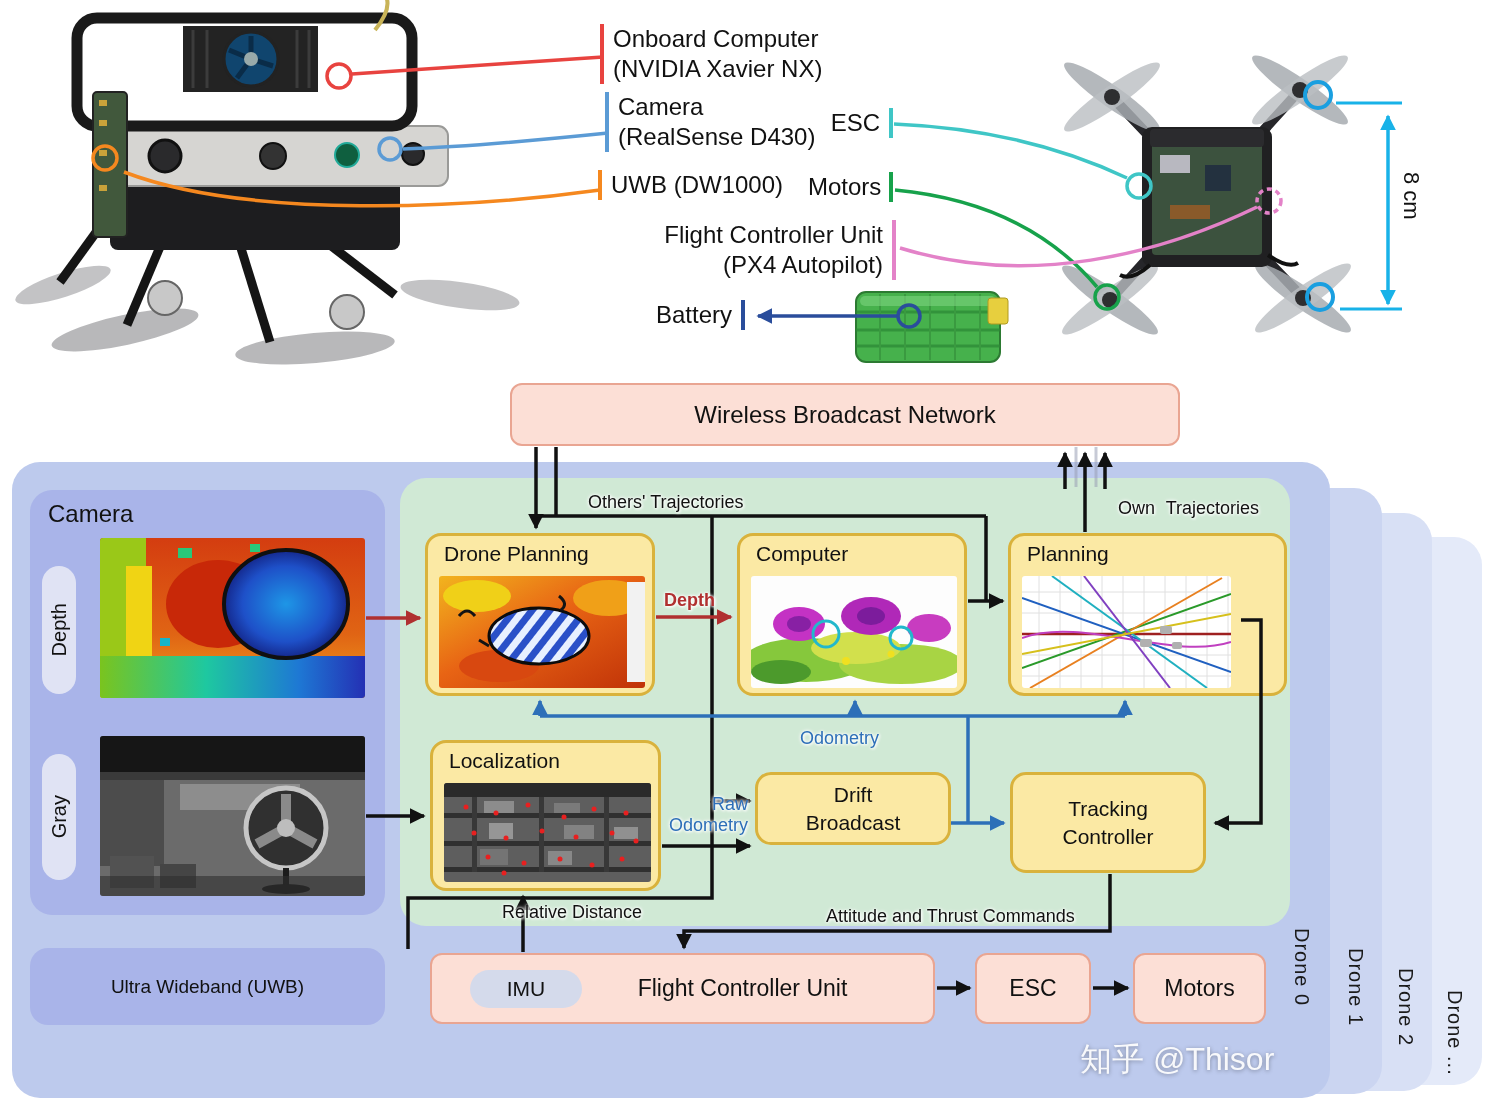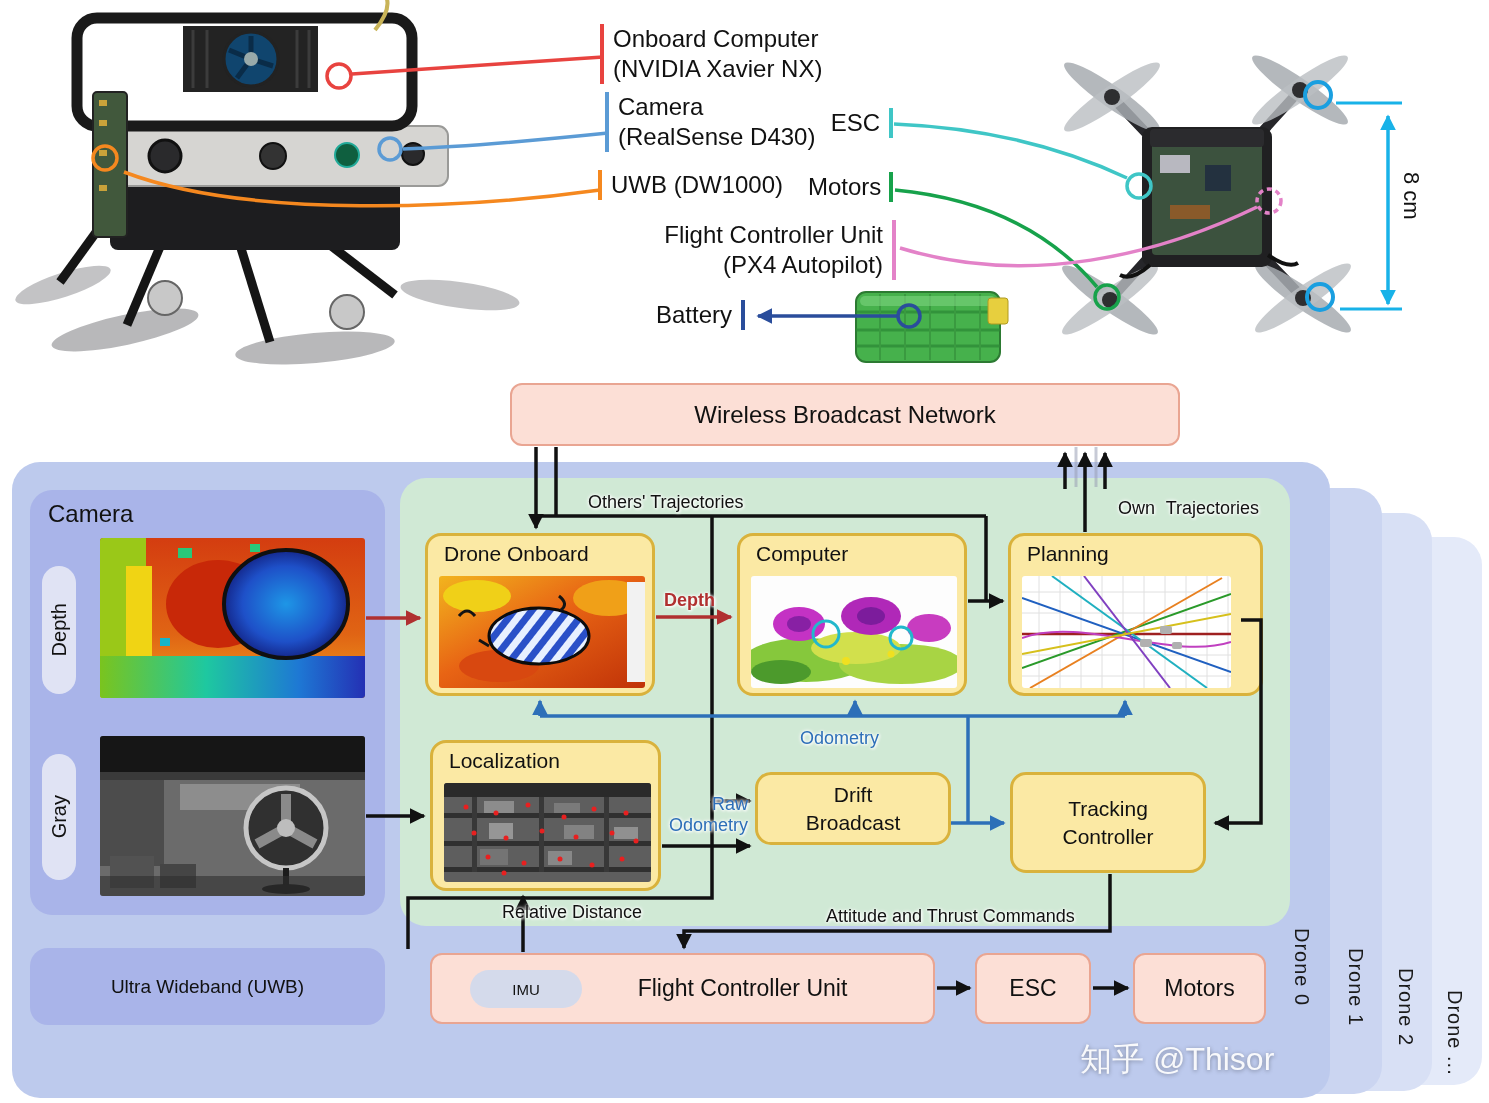--- a/index.html
+++ b/index.html
@@ -214,21 +214,21 @@
     </div>
   </div>
 
   <div class="panel" style="left:30px;top:948px;width:355px;height:77px;border-radius:18px;display:flex;align-items:center;justify-content:center">
     <span style="font-size:19px">Ultra Wideband (UWB)</span>
   </div>
 
   <div class="abs" style="left:400px;top:478px;width:890px;height:448px;background:#d0e9d5;border-radius:26px"></div>
 
   <div class="ybox" style="left:425px;top:533px;width:230px;height:163px">
-    <div class="mtitle">Drone Onboard</div>
+    <div class="mtitle">Drone Planning</div>
     <div class="imgwrap" style="left:11px;top:40px;width:206px;height:112px">
       <svg width="206" height="112" viewBox="0 0 206 112">
         <defs>
           <linearGradient id="ghot" x1="0" y1="0" x2="1" y2="1">
               <stop offset="0" stop-color="#f2b41e"></stop>
               <stop offset=".45" stop-color="#e86414"></stop>
               <stop offset="1" stop-color="#c03208"></stop>
             </linearGradient>
           <pattern id="pstr" width="14" height="14" patternUnits="userSpaceOnUse" patternTransform="rotate(38)">
               <rect width="14" height="14" fill="#2a50c8"></rect>
@@ -261,21 +261,21 @@
         <ellipse cx="120" cy="40" rx="14" ry="9" fill="#7c1c9c"></ellipse>
         <ellipse cx="48" cy="48" rx="12" ry="8" fill="#8820a4"></ellipse>
         <circle cx="75" cy="58" r="13" fill="none" stroke="#22b8cc" stroke-width="3"></circle>
         <circle cx="150" cy="62" r="11" fill="none" stroke="#22b8cc" stroke-width="3"></circle>
         <circle cx="95" cy="85" r="4" fill="#f0e020"></circle>
         <circle cx="140" cy="78" r="3.5" fill="#f0e020"></circle>
       </svg>
     </div>
   </div>
 
-  <div class="ybox" style="left:1008px;top:533px;width:255px;height:163px">
+  <div class="ybox" style="left:1008px;top:533px;width:279px;height:163px">
     <div class="mtitle">Planning</div>
     <div class="imgwrap" style="left:11px;top:40px;width:209px;height:112px">
       <svg width="209" height="112" viewBox="0 0 209 112">
         <rect width="209" height="112" fill="#ffffff"></rect>
         <path d="M17 0V112M38 0V112M59 0V112M80 0V112M101 0V112M122 0V112M143 0V112M164 0V112M185 0V112M206 0V112" stroke="#e0e0e0"></path>
         <path d="M0 16H209M0 37H209M0 58H209M0 79H209M0 100H209" stroke="#e0e0e0"></path>
         <path d="M0 58 H209" stroke="#9e2020" stroke-width="2.5"></path>
         <path d="M0 92 L209 18" stroke="#2a9a2a" stroke-width="2"></path>
         <path d="M0 22 L209 96" stroke="#2060c0" stroke-width="2"></path>
         <path d="M8 112 L200 2" stroke="#e88020" stroke-width="2"></path>
@@ -344,21 +344,21 @@
 
   <div class="ybox" style="left:1010px;top:772px;width:196px;height:101px">
     <div class="center2">
       <span>Tracking</span>
       <span>Controller</span>
     </div>
   </div>
 
   <div class="pbox" style="left:430px;top:953px;width:505px;height:71px;justify-content:flex-start">
     <div class="pill" style="left:38px;top:15px;width:112px;height:38px;border-radius:19px;background:#d4daeb">
-      <span style="font-size:15px">IMU</span>
+      <span style="font-size:21px">IMU</span>
     </div>
     <div class="abs" style="left:150px;right:30px;top:0;bottom:0;display:flex;align-items:center;justify-content:center">Flight Controller Unit</div>
   </div>
   <div class="pbox" style="left:975px;top:953px;width:116px;height:71px">
     <span>ESC</span>
   </div>
   <div class="pbox" style="left:1133px;top:953px;width:133px;height:71px">
     <span>Motors</span>
   </div>
 

